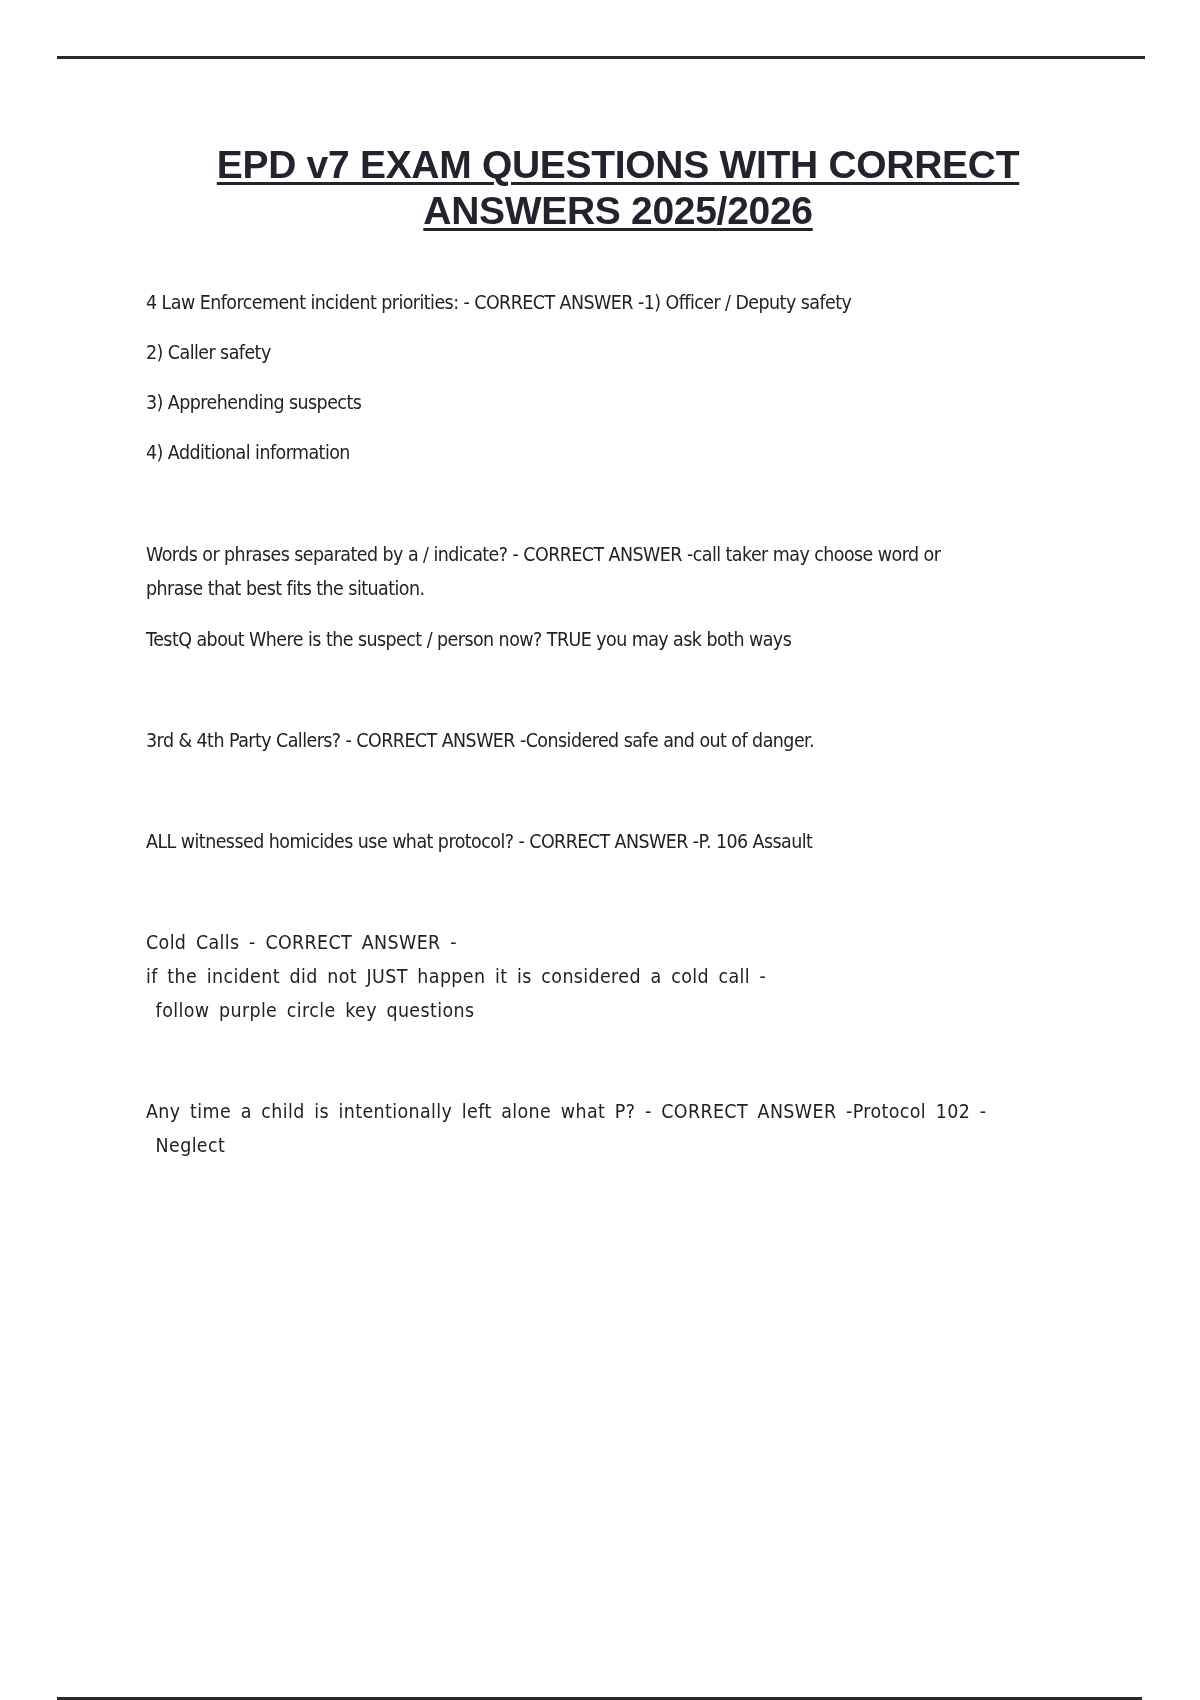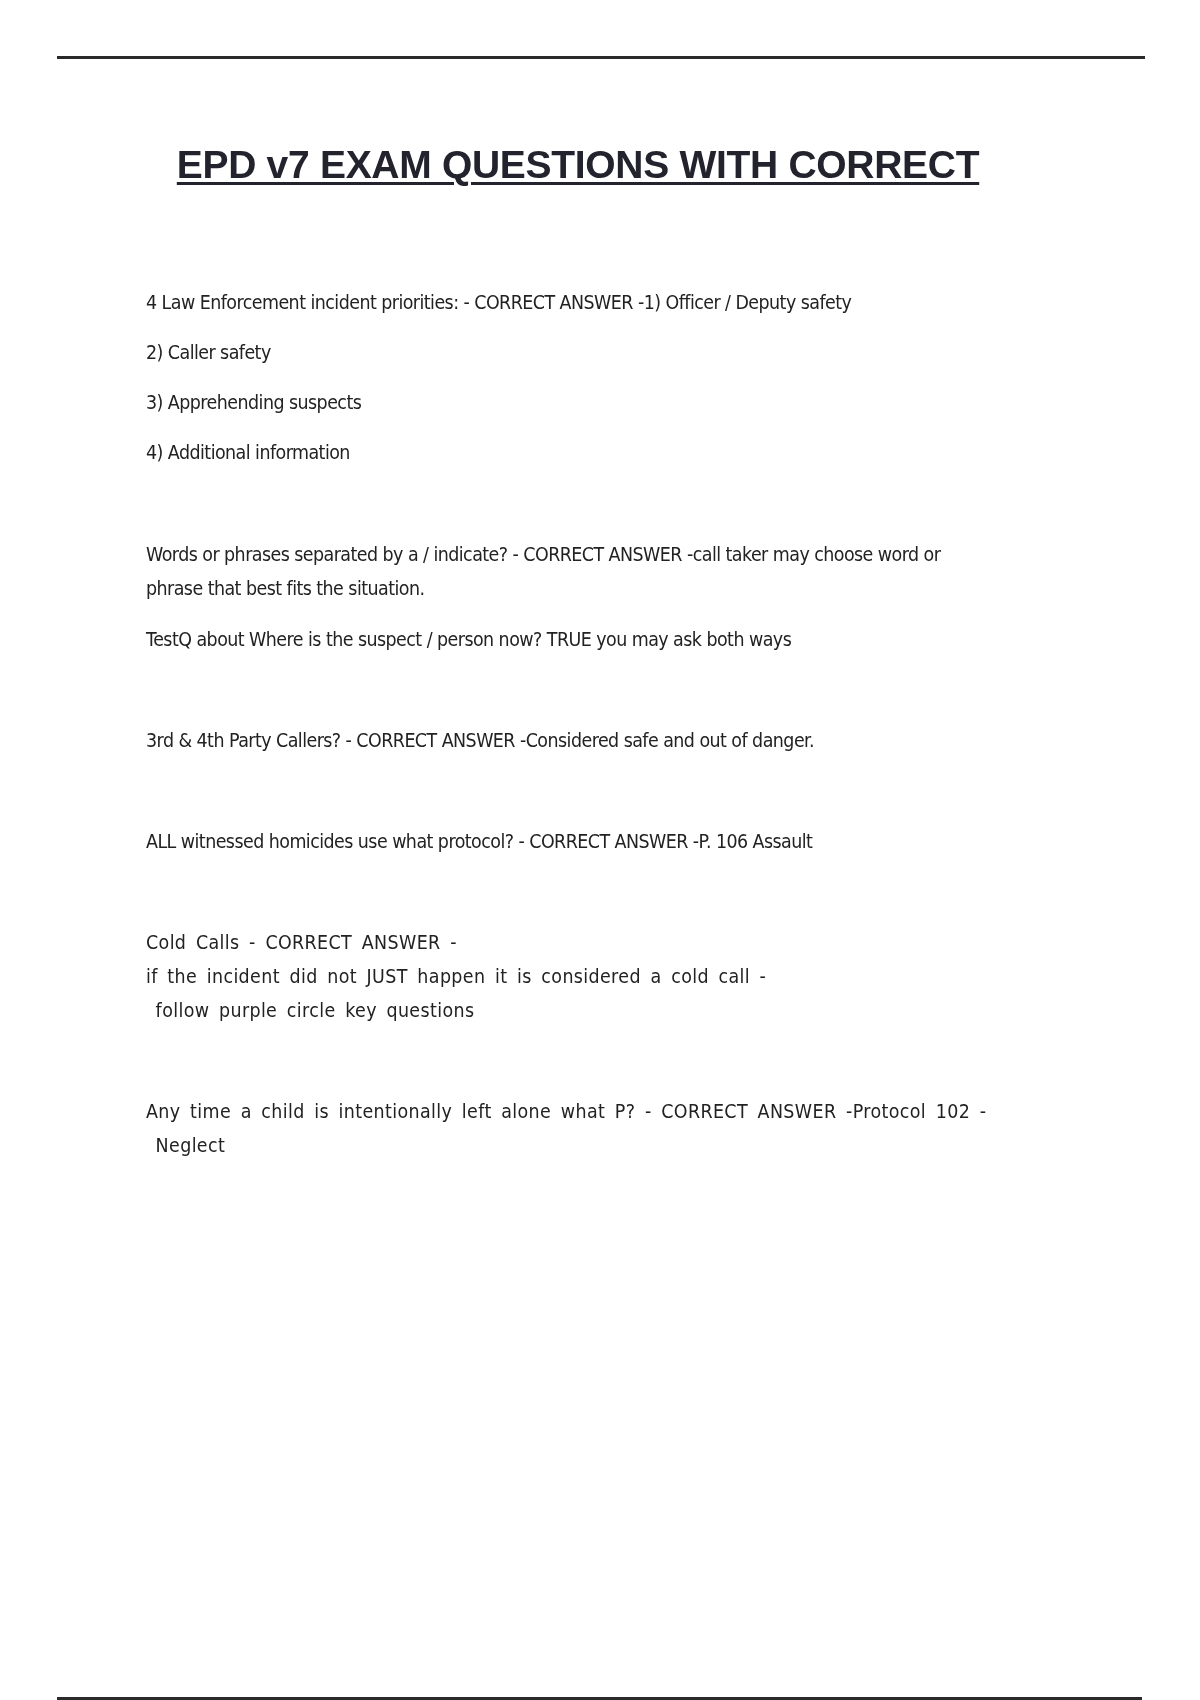--- a/index.html
+++ b/index.html
@@ -1,32 +1,33 @@
 <!DOCTYPE html>
 <html><head>
 <meta charset="utf-8">
 <style>
   html, body { margin: 0; padding: 0; background: #ffffff; }
   body { width: 1200px; height: 1700px; position: relative; overflow: hidden; font-family: "Liberation Sans", sans-serif; color: #222; }
   .rule-top { position: absolute; left: 57px; top: 56px; width: 1088px; height: 3px; background: #2a2a2a; }
   .rule-bottom { position: absolute; left: 57px; top: 1697px; width: 1085px; height: 3px; background: #2a2a2a; }
-  .title { position: absolute; left: 0; top: 142px; width: 1156px; text-align: center; font-family: "Liberation Sans", sans-serif; font-weight: bold; font-size: 39px; line-height: 46px; color: #23232e; letter-spacing: -0.3px; }
+  .title { position: absolute; left: 0; top: 142px; width: 1156px; text-align: center; font-family: "Liberation Sans", sans-serif; font-weight: bold; font-size: 39px; line-height: 46px; color: #23232e; letter-spacing: -0.3px; padding-left: 40px; }
   .title span { text-decoration: underline; text-decoration-thickness: 3px; text-underline-offset: 4px; }
   .line { position: absolute; left: 146px; font-family: "DejaVu Sans", sans-serif; font-size: 19px; color: #222; white-space: nowrap; letter-spacing: -0.6px; transform-origin: left top; }
   .cond { transform: scaleX(0.92); }
   .wide { letter-spacing: 0.4px; word-spacing: 4px; }
 </style>
 </head>
 <body>
 
 <div>
   <div class="rule-top"></div>
 
   <div class="title">
     <span>EPD v7 EXAM QUESTIONS WITH CORRECT</span><br>
+    <span>ANSWERS 2025/2026</span>
   </div>
 
   <div class="line cond" style="top:291px">4 Law Enforcement incident priorities: - CORRECT ANSWER -1) Officer / Deputy safety</div>
   <div class="line cond" style="top:341px">2) Caller safety</div>
   <div class="line cond" style="top:391px">3) Apprehending suspects</div>
   <div class="line cond" style="top:441px">4) Additional information</div>
 
   <div class="line cond" style="top:543px">Words or phrases separated by a / indicate? - CORRECT ANSWER -call taker may choose word or</div>
   <div class="line cond" style="top:577px">phrase that best fits the situation.</div>
   <div class="line cond" style="top:628px">TestQ about Where is the suspect / person now? TRUE you may ask both ways</div>

